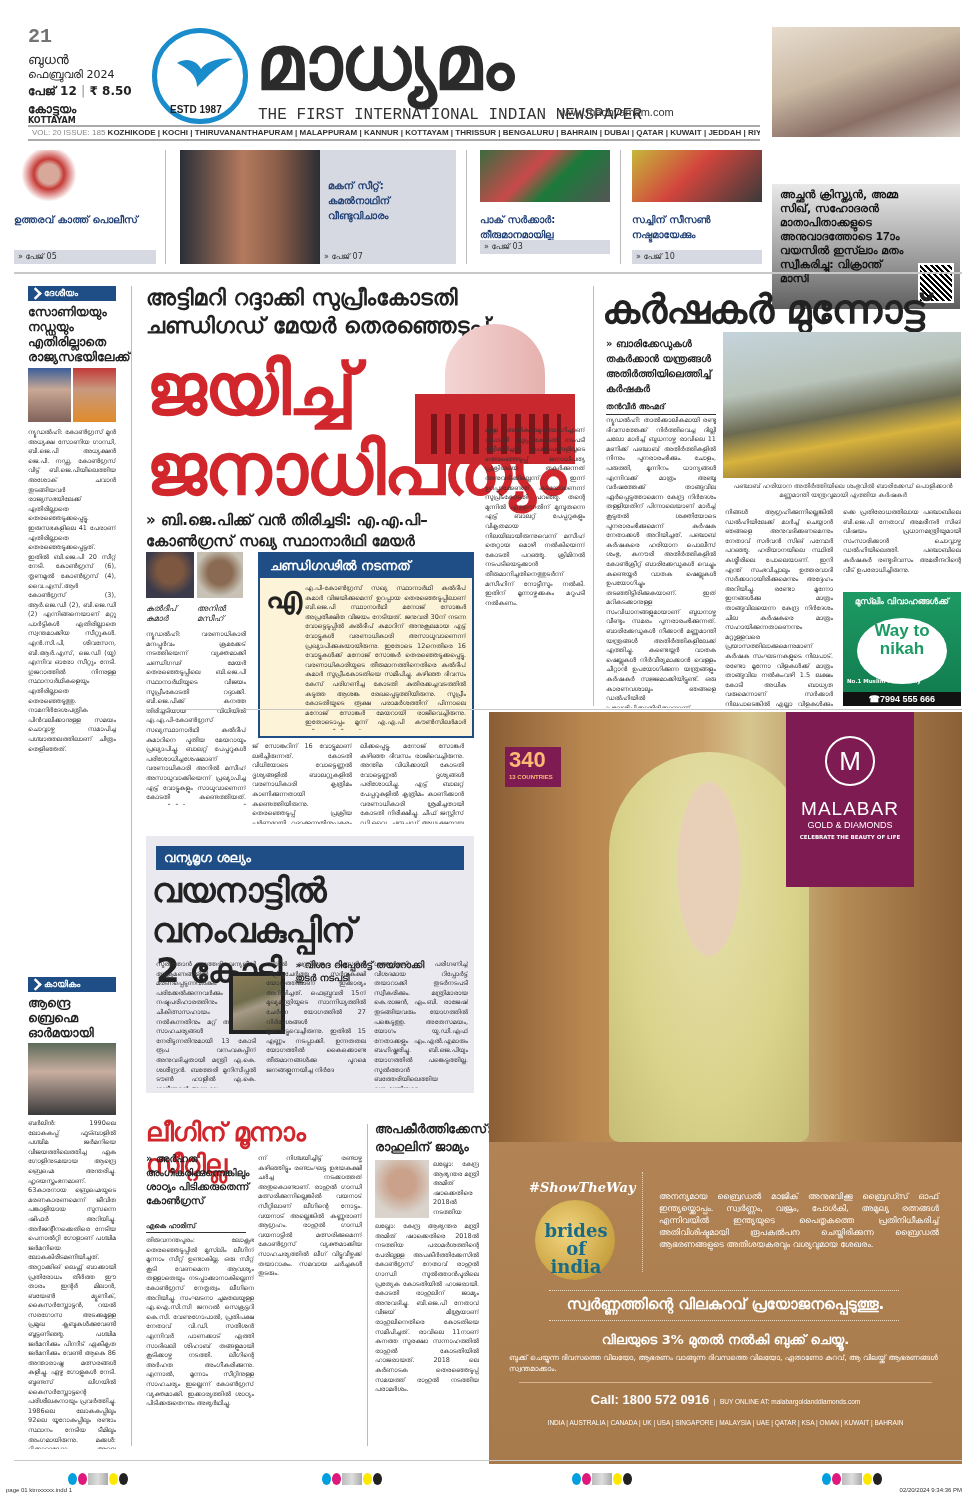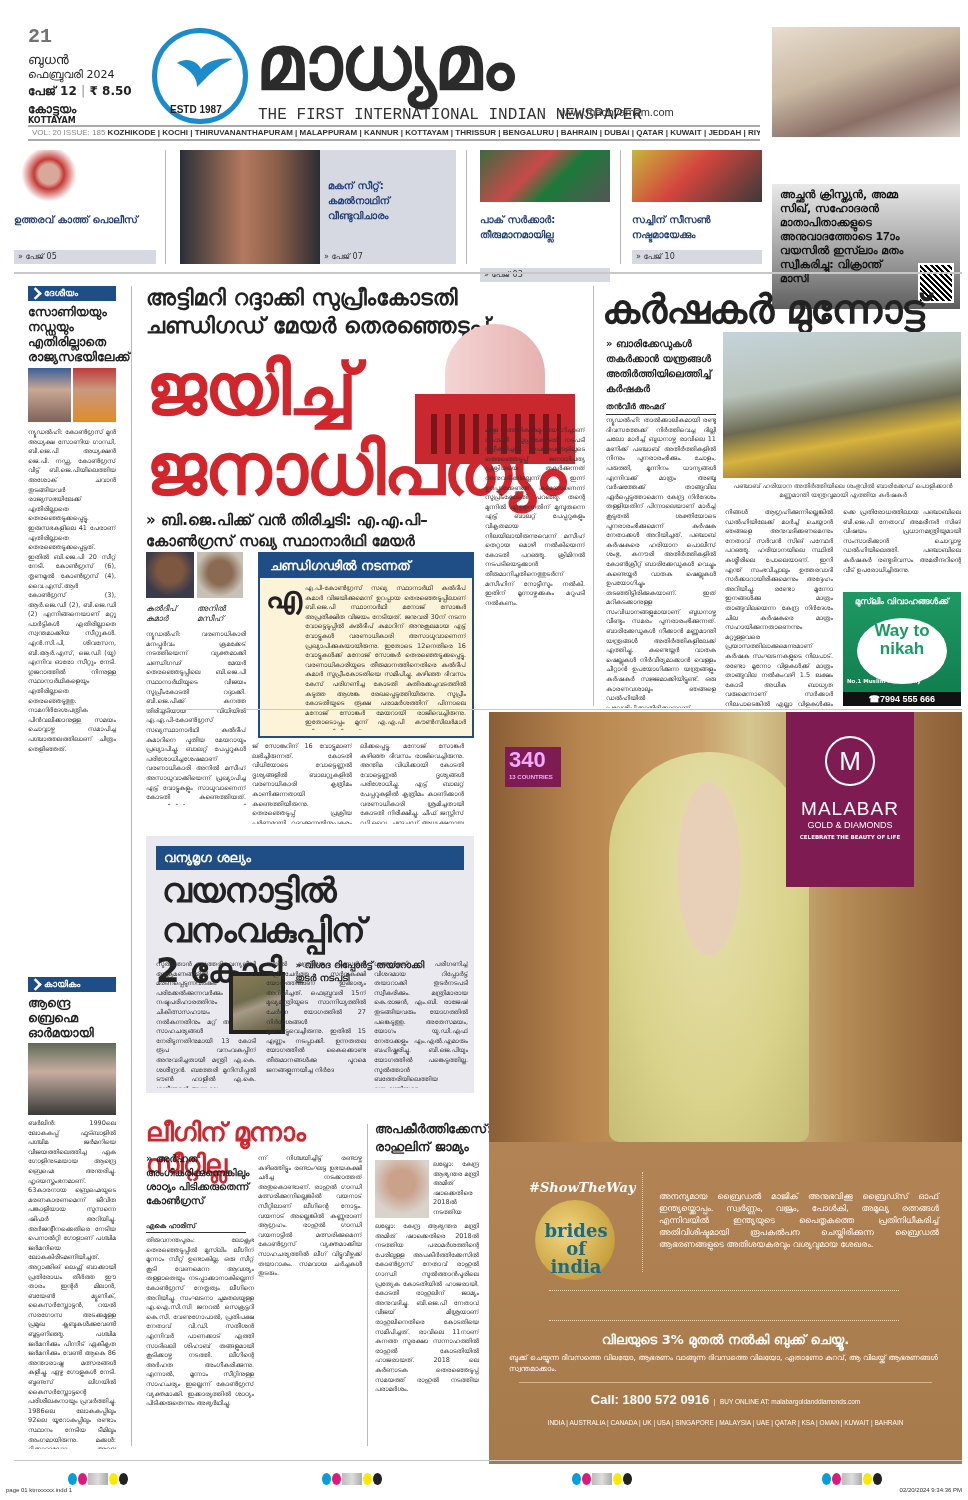--- a/index.html
+++ b/index.html
@@ -45,21 +45,21 @@
 .farmers-photo{left:723px;top:332px;width:238px;height:146px;background:linear-gradient(170deg,#c5d4dc 0%,#b8c3b9 35%,#6b6a52 55%,#d8b33d 70%,#4a3c32 100%)}
 .caption{font-size:6.5px;line-height:9px;color:#444;text-align:center}
 .byline{font-size:8px;font-weight:bold;border-bottom:1px solid #333;padding-bottom:2px}
 .wtn{left:843px;top:592px;width:118px;height:114px;background:linear-gradient(180deg,#1d9a64,#117a4d)}
 .wtn-circle{position:absolute;left:14px;top:26px;width:90px;height:66px;border-radius:50%;background:#fff}
 .wtn-logo{position:absolute;left:22px;top:30px;width:74px;font-size:17px;font-weight:bold;color:#1d9a64;text-align:center;line-height:18px;font-family:"Liberation Sans",sans-serif}
 .wtn-phone{left:843px;top:692px;width:118px;height:14px;background:#111;color:#fff;font-size:9px;font-weight:bold;text-align:center;line-height:14px;font-family:"Liberation Sans",sans-serif}
 .ad{left:489px;top:712px;width:473px;height:752px;background:#a57b4e;overflow:hidden}
 .ad-photo{position:absolute;left:0;top:0;width:473px;height:430px;background:linear-gradient(90deg,#8a5e36 0%,#b8864f 20%,#caa06a 45%,#d6c690 55%,#b38a54 75%,#8c5f37 100%)}
 .ad-bride{position:absolute;left:120px;top:40px;width:200px;height:390px;border-radius:100px 100px 10px 10px;background:radial-gradient(ellipse at 50% 30%,#e8d0b8 0 22%,#e2dba0 23%,#d9d38c 60%,#c6bd76 100%)}
-.ad-badge{position:absolute;left:16px;top:35px;width:56px;height:40px;background:#7e1b52;color:#f0abfc;font-size:22px;font-weight:bold;font-family:"Liberation Sans",sans-serif;line-height:26px;padding-left:4px}
+.ad-badge{position:absolute;left:16px;top:35px;width:56px;height:40px;background:#7e1b52;color:#fdba74;font-size:22px;font-weight:bold;font-family:"Liberation Sans",sans-serif;line-height:26px;padding-left:4px}
 .ad-badge small{display:block;font-size:6px;line-height:8px}
 .ad-brand{position:absolute;left:297px;top:0;width:128px;height:175px;background:#7e1b52;color:#fff;text-align:center}
 .ad-m{margin:24px auto 0;width:50px;height:50px;border:2px solid #fff;border-radius:50%;font-size:26px;line-height:46px;font-family:"Liberation Sans",sans-serif}
 .ad-brand-name{font-size:19px;font-family:"Liberation Sans",sans-serif;margin-top:12px;letter-spacing:1px}
 .ad-brand-sub{font-size:9px;font-family:"Liberation Sans",sans-serif}
 .ad-brand-tag{font-size:5.5px;font-weight:bold;margin-top:4px}
 .ad-lower{position:absolute;left:0;top:430px;width:473px;height:322px;background:linear-gradient(180deg,#b18355,#a77a4c)}
 .showway{position:absolute;left:40px;top:468px;font-size:13px;font-style:italic;font-weight:bold;color:#fff;font-family:"DejaVu Serif",serif}
 .bides{position:absolute;left:46px;top:488px;width:80px;height:80px;border-radius:50%;background:radial-gradient(circle at 40% 40%,#f2d680,#c9a241 70%,#9e7a2b)}
 .bides-text{position:absolute;left:6px;top:22px;width:70px;text-align:center;color:#1a6b87;font-size:18px;font-family:"DejaVu Serif",serif;font-weight:bold;line-height:18px}
@@ -113,21 +113,21 @@
   <div class="teaser-title" style="position:absolute;left:0;top:62px;width:140px">ഉത്തരവ് കാത്ത് പൊലീസ്</div>
   <div class="teaser-page">» പേജ് 05</div>
 </div>
 <div class="abs vdiv" style="left:165px;top:150px;height:114px"></div>
 <div class="abs" style="left:180px;top:150px;width:276px;height:114px;background:#d7d9e2">
   <div style="position:absolute;left:0;top:0;width:140px;height:114px;background:linear-gradient(90deg,#2a2f38,#b47a5e 45%,#8a5d48 70%,#2b2d33)"></div>
   <div class="teaser-title" style="position:absolute;left:148px;top:28px;width:120px">മകന് സീറ്റ്: കമൽനാഥിന് വീണ്ടുവിചാരം</div>
   <div class="teaser-page" style="left:140px;width:136px">» പേജ് 07</div>
 </div>
 <div class="abs vdiv" style="left:466px;top:150px;height:114px"></div>
-<div class="abs" style="left:480px;top:150px;width:130px;height:132px">
+<div class="abs" style="left:480px;top:150px;width:130px;height:104px">
   <div style="position:absolute;left:0;top:0;width:130px;height:52px;background:linear-gradient(135deg,#3b6b3f,#c84a4a 40%,#1a7a3a 60%,#555)"></div>
   <div class="teaser-title" style="position:absolute;left:0;top:62px;width:130px">പാക് സർക്കാർ: തീരുമാനമായില്ല</div>
   <div class="teaser-page">» പേജ് 03</div>
 </div>
 <div class="abs vdiv" style="left:620px;top:150px;height:114px"></div>
 <div class="abs" style="left:632px;top:150px;width:130px;height:114px">
   <div style="position:absolute;left:0;top:0;width:130px;height:52px;background:linear-gradient(135deg,#c6b73a,#d2453d 45%,#3a3a3a)"></div>
   <div class="teaser-title" style="position:absolute;left:0;top:62px;width:130px">സച്ചിന് സീസൺ നഷ്ടമായേക്കും</div>
   <div class="teaser-page">» പേജ് 10</div>
 </div>
@@ -200,21 +200,21 @@
   <div class="wtn-circle"></div>
   <div class="wtn-logo">Way to nikah</div>
   <div style="position:absolute;left:4px;top:86px;font-size:5.5px;color:#fff;font-weight:bold">No.1 Muslim Matrimony</div>
 </div>
 <div class="abs wtn-phone">☎7994 555 666</div>
 
 <div class="abs hr" style="left:146px;top:709px;width:816px;height:1px"></div>
 
 <div class="abs ws-box">
   <div style="margin:10px 10px 0;height:24px;background:#1f4e87;color:#fff;font-size:13px;font-weight:bold;line-height:24px;padding-left:8px">വന്യമൃഗ ശല്യം</div>
-  <div class="ws-head" style="margin-left:16px">വയനാട്ടിൽ വനംവകുപ്പിന്</div>
+  <div class="ws-head" style="margin-left:6px">വയനാട്ടിൽ വനംവകുപ്പിന്</div>
   <div style="display:flex;align-items:flex-start;margin-left:10px">
     <div class="ws-head">2 കോടി</div>
     <div class="sub-kicker" style="font-size:9.5px;line-height:13px;margin:8px 0 0 14px;width:150px">» വിശദ റിപ്പോർട്ട് തയാറാക്കി തുടർ നടപടി</div>
   </div>
   <div class="body-text" style="position:absolute;left:10px;top:124px;width:100px;height:128px">സുൽത്താൻ ബത്തേരി: വന്യജീവി ആക്രമണങ്ങളിൽ മരണപ്പെടുന്നവർക്കും പരിക്കേൽക്കുന്നവർക്കും നഷ്ടപരിഹാരത്തിനും ചികിത്സസഹായം നൽകുന്നതിനും മറ്റ് അടിയന്തര സാഹചര്യങ്ങൾ നേരിടുന്നതിനുമായി 13 കോടി രൂപ വനംവകുപ്പിന് അനുവദിച്ചതായി മന്ത്രി എ.കെ. ശശീന്ദ്രൻ. ബത്തേരി മുനിസിപ്പൽ ടൗൺ ഹാളിൽ എ.കെ. ശശീന്ദ്രന്റെ അധ്യക്ഷ</div>
   <div class="ws-elephant"></div>
   <div class="body-text" style="position:absolute;left:120px;top:124px;width:100px;height:128px">തയിൽ മന്ത്രിസഭ ഉപസമിതി വിളിച്ചുചേർത്ത സർവകക്ഷി യോഗത്തിലാണ് ഇക്കാര്യം അറിയിച്ചത്. ഫെബ്രുവരി 15ന് മുഖ്യമന്ത്രിയുടെ സാന്നിധ്യത്തിൽ ചേർന്ന യോഗത്തിൽ 27 നിർദേശങ്ങൾ മുന്നോട്ടുവെച്ചിരുന്നു. ഇതിൽ 15 എണ്ണം നടപ്പാക്കി. ഉന്നതതല യോഗത്തിൽ കൈക്കൊണ്ട തീരുമാനങ്ങൾക്കു പുറമെ ജനങ്ങളുന്നയിച്ച നിർദേ</div>
   <div class="body-text" style="position:absolute;left:228px;top:124px;width:94px;height:128px">ശങ്ങൾക്കൂടി പരിഗണിച്ച് വിശദമായ റിപ്പോർട്ട് തയാറാക്കി തുടർനടപടി സ്വീകരിക്കും. മന്ത്രിമാരായ കെ.രാജൻ, എം.ബി. രാജേഷ് തുടങ്ങിയവരും യോഗത്തിൽ പങ്കെടുത്തു. അതേസമയം, യോഗം യു.ഡി.എഫ് നേതാക്കളും എം.എൽ.എമാരും ബഹിഷ്കരിച്ചു. ബി.ജെ.പിയും യോഗത്തിൽ പങ്കെടുത്തില്ല. സുൽത്താൻ ബത്തേരിയിലെത്തിയ വനംമന്ത്രിയുടെ വാഹനത്തിനുനേരെ യൂത്ത് കോൺഗ്രസും യൂത്ത് ലീഗും കരിങ്കൊടി കാണിച്ചു.</div>
 </div>
 
@@ -241,20 +241,21 @@
     <div class="ad-brand-tag">CELEBRATE THE BEAUTY OF LIFE</div>
   </div>
   <div class="ad-lower"></div>
   <div class="showway">#ShowTheWay</div>
   <div class="bides">
       <div class="bides-text">brides of india</div>
     </div>
   <div class="ad-vline"></div>
   <div class="ad-para">അനന്യമായ ബ്രൈഡൽ മാജിക് അനുഭവിക്കൂ ബ്രൈഡ്സ് ഓഫ് ഇന്ത്യയ്ക്കൊപ്പം. സ്വർണ്ണം, വജ്രം, പോൾകി, അമൂല്യ രത്നങ്ങൾ എന്നിവയിൽ ഇന്ത്യയുടെ പൈതൃകത്തെ പ്രതിനിധീകരിച്ച് അതിവിശിഷ്ടമായി രൂപകൽപന ചെയ്തിരിക്കുന്ന ബ്രൈഡൽ ആഭരണങ്ങളുടെ അതിശയകരവും വശ്യവുമായ ശേഖരം.</div>
   <div class="ad-dots1"></div>
+  <div class="ad-headline">സ്വർണ്ണത്തിന്റെ വിലകുറവ് പ്രയോജനപ്പെടുത്തൂ.</div>
   <div class="ad-dots2"></div>
   <div class="ad-offer">വിലയുടെ 3% മുതൽ നൽകി ബുക്ക് ചെയ്യൂ.</div>
   <div class="ad-offer-sub">ബുക്ക് ചെയ്യുന്ന ദിവസത്തെ വിലയോ, ആഭരണം വാങ്ങുന്ന ദിവസത്തെ വിലയോ, ഏതാണോ കുറവ്, ആ വിലയ്ക്ക് ആഭരണങ്ങൾ സ്വന്തമാക്കാം.</div>
   <div class="ad-line"></div>
   <div class="ad-call"><b>Call: 1800 572 0916</b> <span>|</span> <span>BUY ONLINE AT: malabargoldanddiamonds.com</span></div>
   <div class="ad-countries">INDIA | AUSTRALIA | CANADA | UK | USA | SINGAPORE | MALAYSIA | UAE | QATAR | KSA | OMAN | KUWAIT | BAHRAIN</div>
 </div>
 
 <div class="abs hr" style="left:14px;top:1460px;width:948px;height:1px"></div>
 <div class="abs footer-marks" style="left:68px"><span class="dot" style="background:#00a0e0"></span><span class="dot" style="background:#e0187c"></span><span class="dot gray"></span><span class="dot" style="background:#ffe800"></span><span class="dot" style="background:#222"></span></div>

